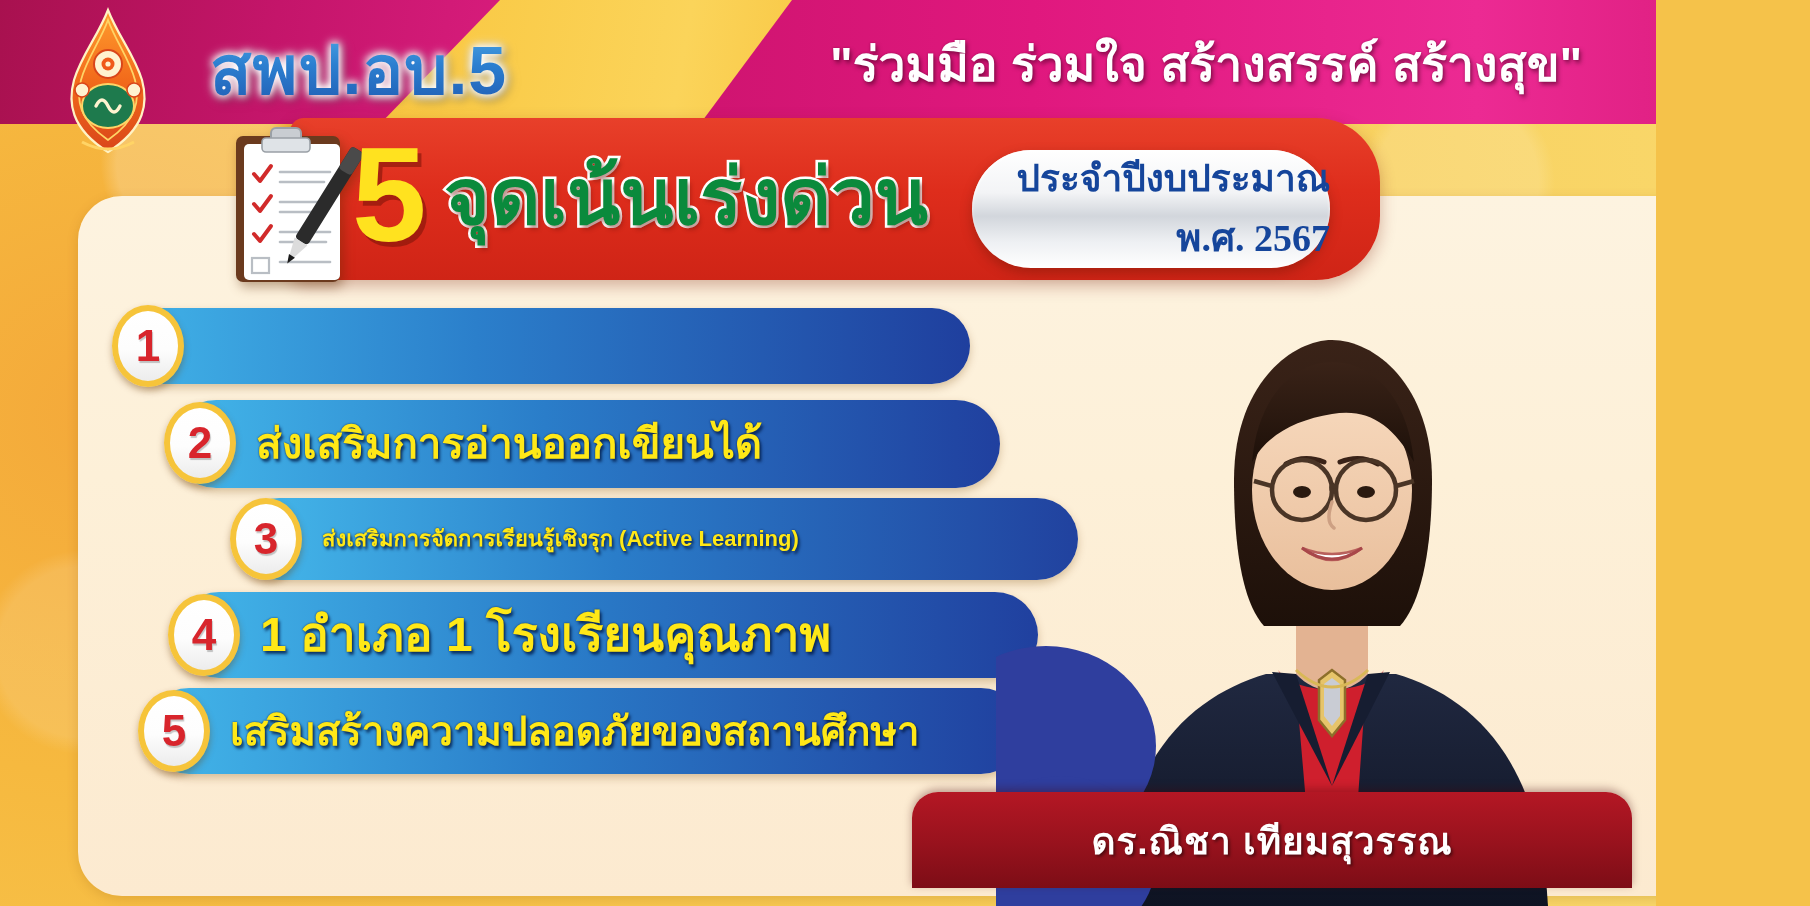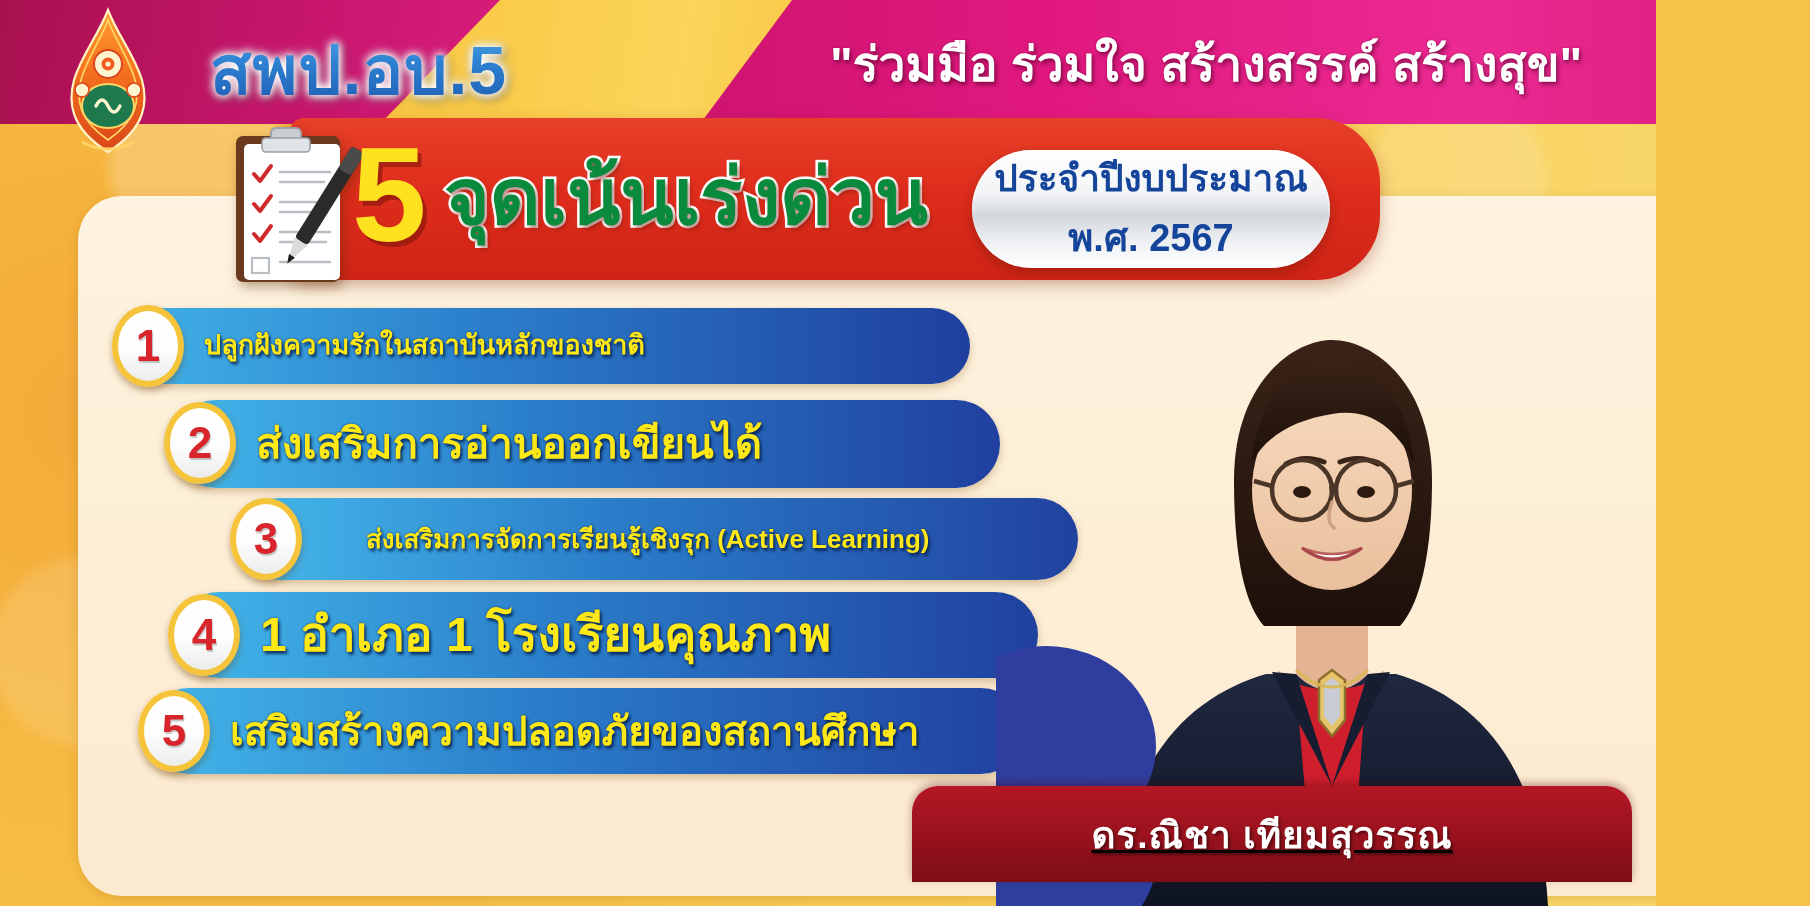--- a/index.html
+++ b/index.html
@@ -110,21 +110,21 @@
     text-shadow:3px 4px 4px rgba(110,20,10,.45);
     white-space:nowrap;
   }
 
   
   .yearpill {
     position:absolute; left:972px; top:150px; width:358px; height:118px; z-index:8;
     border-radius:59px;
     background:linear-gradient(180deg,#ffffff 0%, #f3f4f6 36%, #d2d6dc 56%, #eef0f3 78%, #ffffff 100%);
     box-shadow:0 5px 12px rgba(90,20,0,.35), inset 0 2px 3px rgba(255,255,255,.95);
-    display:flex; flex-direction:column; align-items:center; justify-content:center;
+    display:flex; flex-direction:column; align-items:flex-end; justify-content:center;font-family:Liberation Serif, serif;
   }
   .yearpill .l1 { font-size:37px; font-weight:bold; color:#15459b; line-height:1.08; }
   .yearpill .l2 { font-size:38px; font-weight:bold; color:#15459b; line-height:1.08;margin-top:20px; }
   .row { position:absolute; display:flex; align-items:center; }
 
   .pill {
     height:100%; border-radius:46px;
     display:flex; align-items:center;
     box-shadow:0 4px 9px rgba(120,70,0,.28);
   }
@@ -154,21 +154,21 @@
   #row1 .itxt { font-size:27px; }
 
   #row2 { left:172px; top:400px; width:828px; height:88px; }
   #row2 .pill { width:828px; background:linear-gradient(90deg,#43b7ea 0%, #2a7dc9 45%, #20409f 100%); }
   #row2 .num  { left:-8px; top:2px; }
   #row2 .itxt { font-size:42px; }
 
   #row3 { left:238px; top:498px; width:840px; height:82px; }
   #row3 .pill { width:840px; background:linear-gradient(90deg,#45b9eb 0%, #2a7dc9 45%, #21429f 100%); }
   #row3 .num  { left:-8px; top:0px; }
-  #row3 .itxt { font-size:26px;margin-left:44px; }
+  #row3 .itxt { font-size:22px; }
 
   #row4 { left:176px; top:592px; width:862px; height:86px; }
   #row4 .pill { width:862px; background:linear-gradient(90deg,#43b7ea 0%, #2a7dc9 45%, #20409f 100%); }
   #row4 .num  { left:-8px; top:2px; }
   #row4 .itxt { font-size:48px; }
 
   #row5 { left:146px; top:688px; width:878px; height:86px; }
   #row5 .pill { width:878px; background:linear-gradient(90deg,#43b7ea 0%, #2a7dc9 45%, #20409f 100%); }
   #row5 .num  { left:-8px; top:2px; }
   #row5 .itxt { font-size:40px; }
@@ -182,27 +182,26 @@
     position:absolute; left:-60px; bottom:60px; width:220px; height:200px;
     background:#2f3e9e; border-radius:50%;
   }
   .blue-blob2 {
     position:absolute; left:-30px; bottom:-40px; width:190px; height:170px;
     background:#2f3e9e; border-radius:50%;
   }
 
   
   .nameplate {
-    position:absolute; right:24px; bottom:24px; width:720px; height:96px; z-index:12;
+    position:absolute; right:24px; bottom:18px; width:720px; height:96px; z-index:12;
     border-radius:26px 26px 0 0;
     background:linear-gradient(180deg,#b41724 0%, #97121d 55%, #7d0d16 100%);
     box-shadow:0 -3px 9px rgba(70,0,8,.35);
     display:flex; flex-direction:row; align-items:center; justify-content:center;
     padding-top:4px;
-    text-decoration:underline;
   }
   .nameplate .nm { font-size:37px; font-weight:bold; color:#ffffff; letter-spacing:1px;
                    text-shadow:2px 2px 3px rgba(0,0,0,.45); line-height:1.1; }
   .nameplate .ps { font-size:23px; color:#ffffff; line-height:1.2; margin-top:2px;
                    text-shadow:1px 1px 2px rgba(0,0,0,.4); }
 </style>
 </head>
 <body>
 
 <div id="banner">
@@ -274,21 +273,20 @@
   <div class="headline">จุดเน้นเร่งด่วน</div>
 
   <div class="yearpill">
     <div class="l1">ประจำปีงบประมาณ</div>
     <div class="l2">พ.ศ. 2567</div>
   </div>
 
   <div class="row" id="row1">
     <div class="pill">
       <div class="pill-inner">
-        <div class="itxt">ปลูกฝังความรักในสถาบันหลักของชาติ</div>
       </div>
     </div>
     <div class="num">1</div>
   </div>
 
   <div class="row" id="row2">
     <div class="pill">
       <div class="pill-inner">
         <div class="itxt">ส่งเสริมการอ่านออกเขียนได้</div>
       </div>

